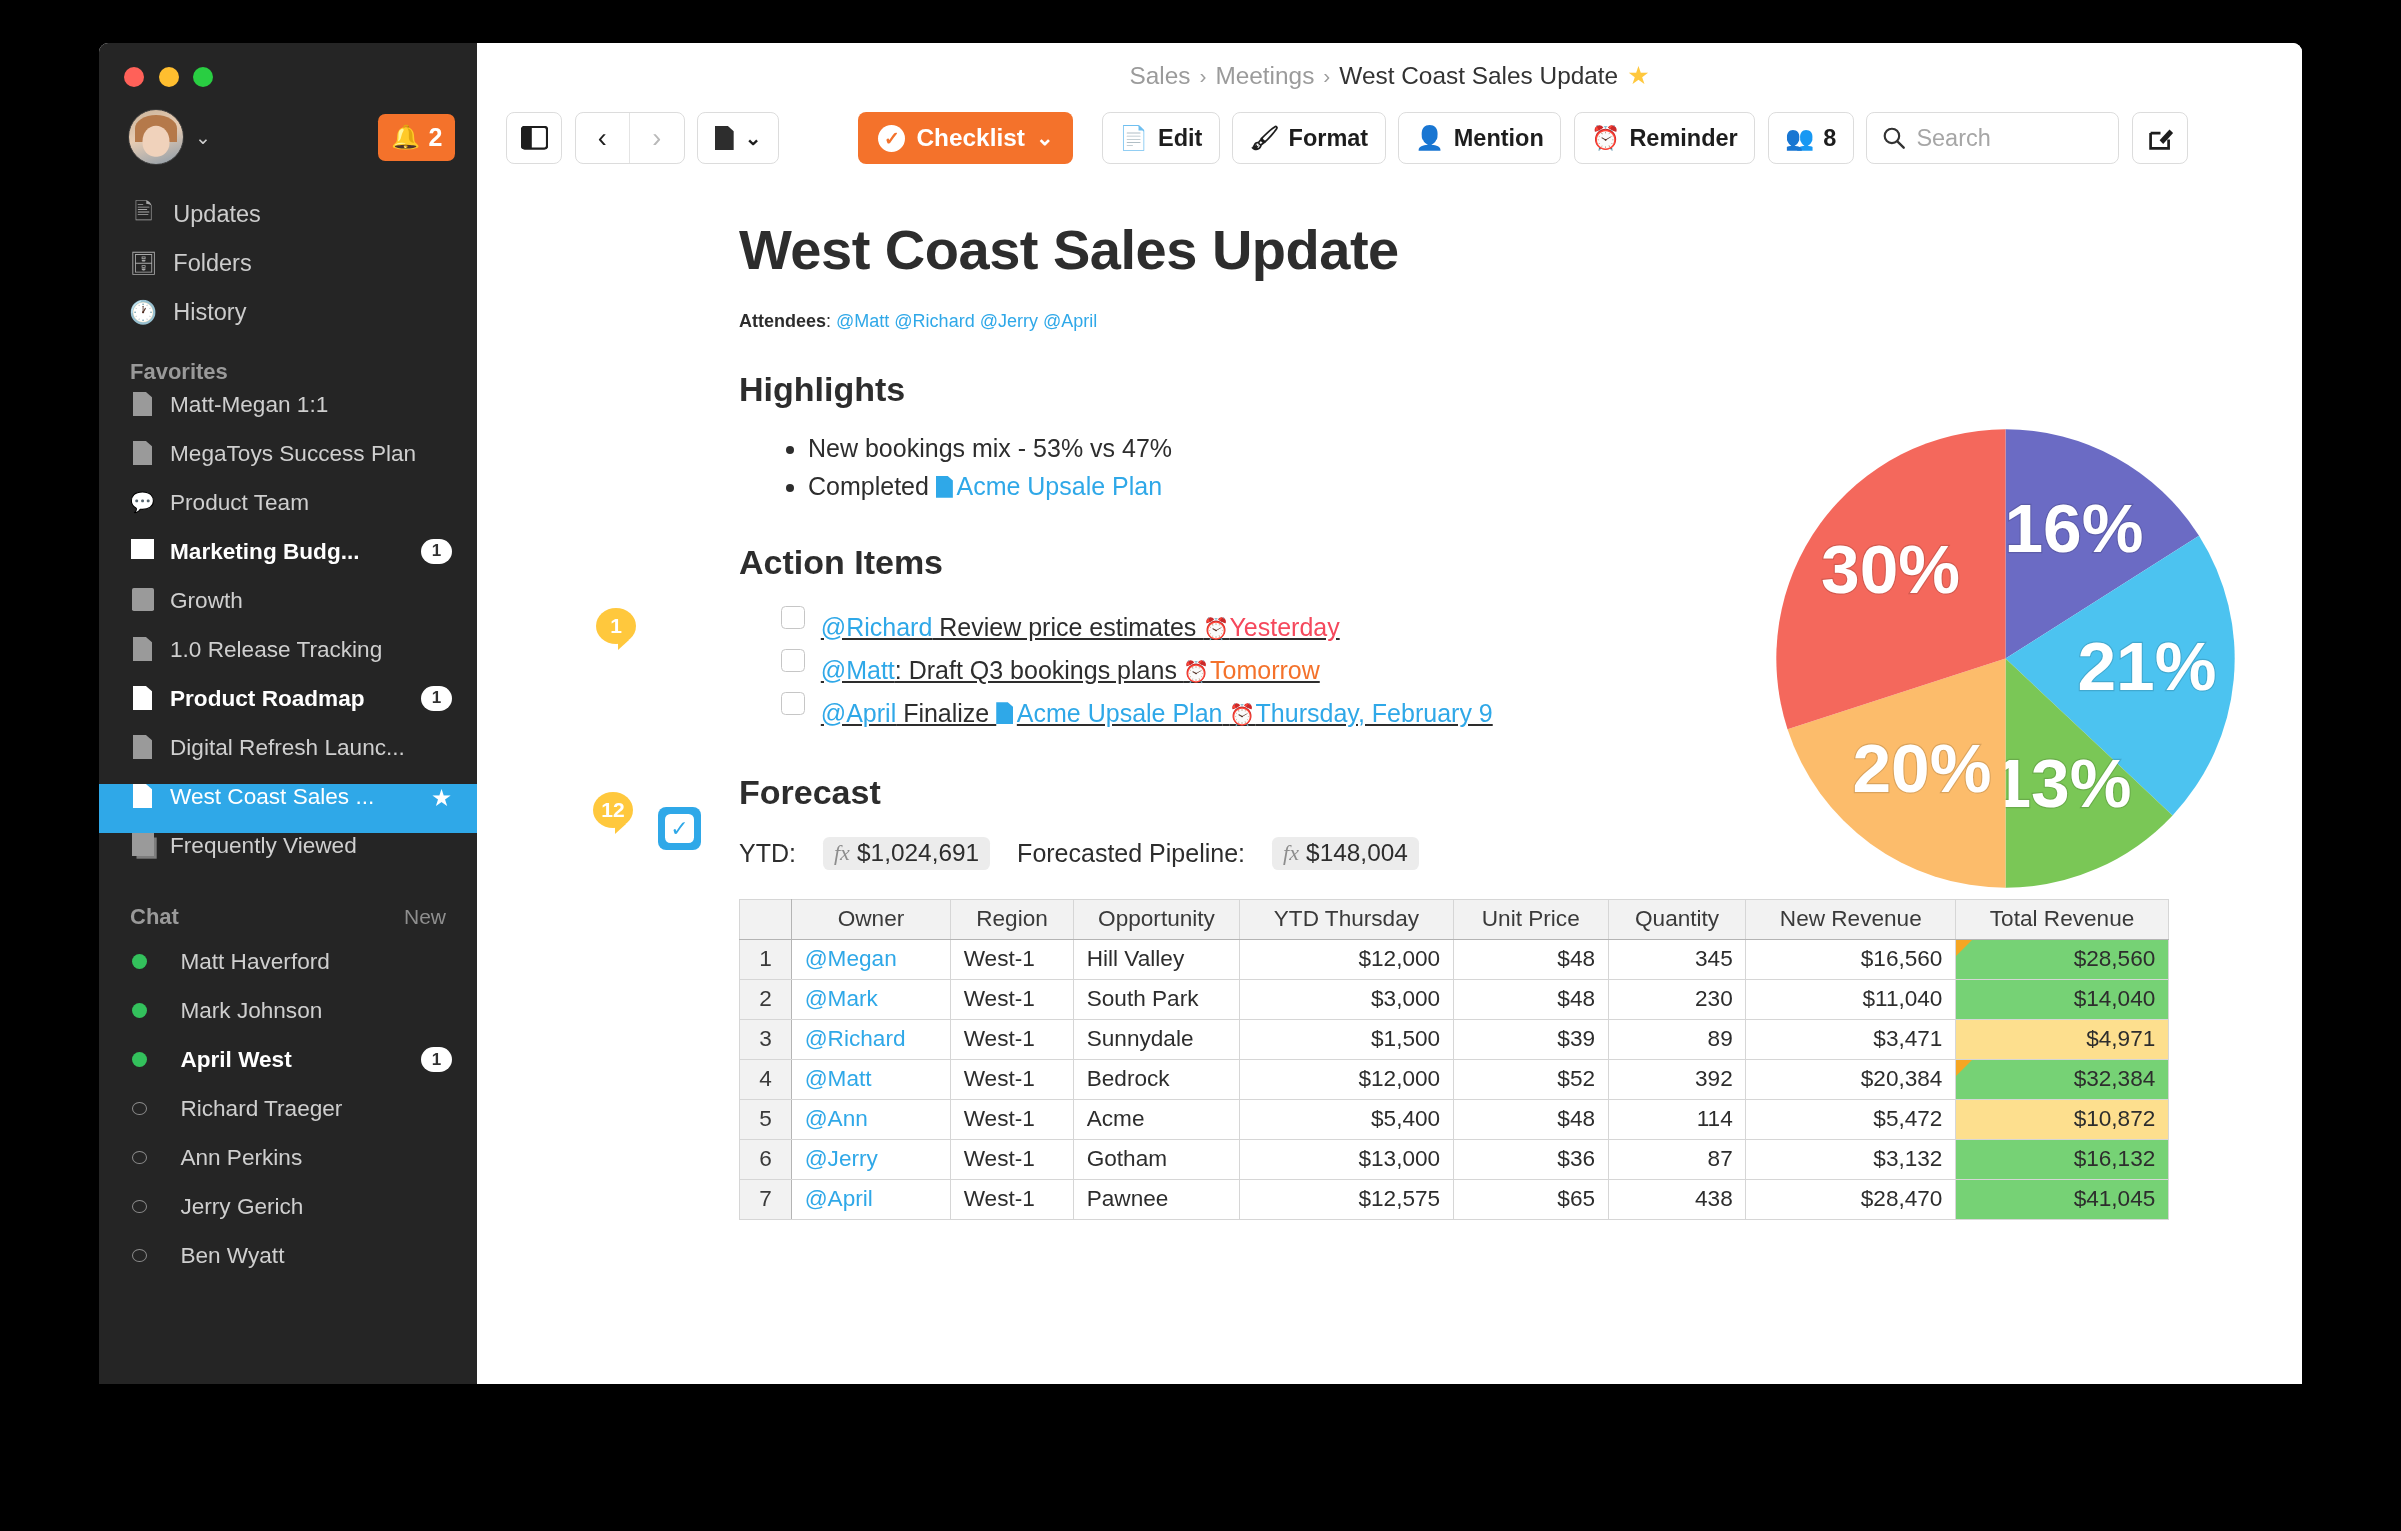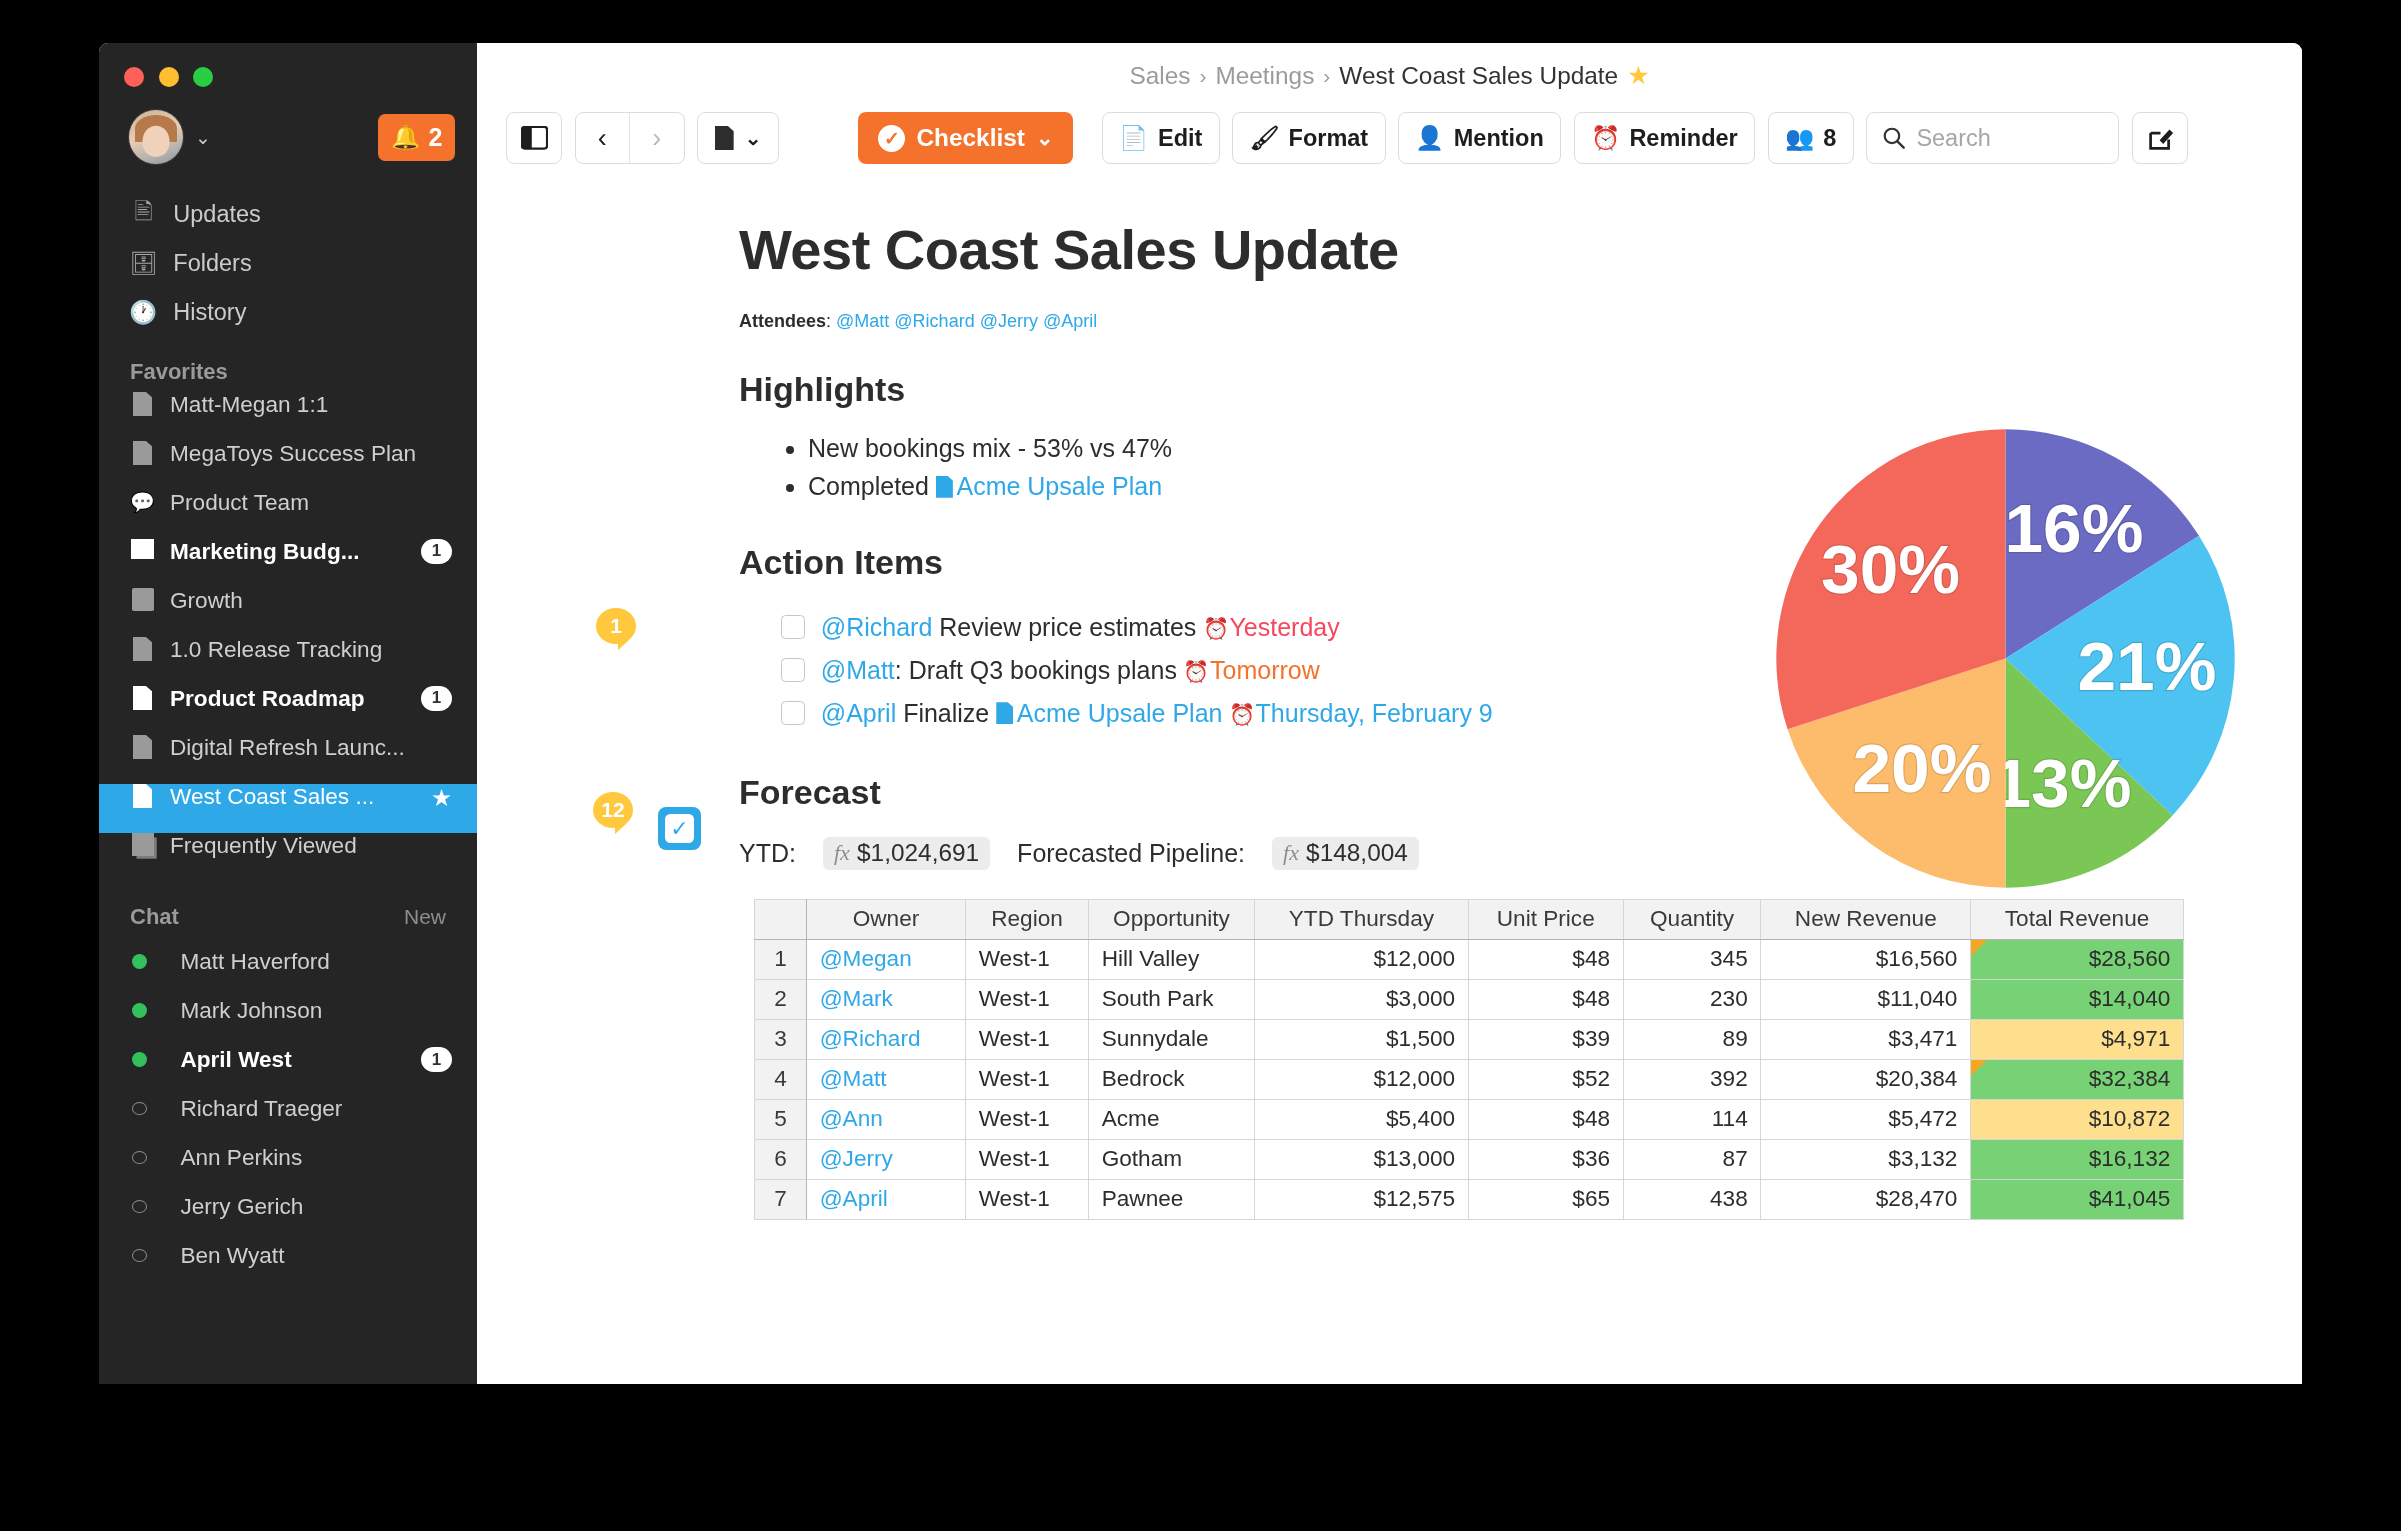--- a/index.html
+++ b/index.html
@@ -213,21 +213,21 @@
     position:absolute;
     width:43px;height:43px;border-radius:8.1px;background:#2fa8e8;
     display:flex;align-items:center;justify-content:center;
   }
   .check-toggle .inner{
     width:29px;height:29px;border-radius:5.4px;background:#fff;color:#2fa8e8;
     display:flex;align-items:center;justify-content:center;font-size:22px;
   }
 
   .task-list{ margin-top:23.5px; padding-left: 42px; }
-  .task{ display:flex; align-items:center; gap:16.3px; font-size:25px; color:#2d2d2d; line-height:1.72; }
+  .task{ display:flex; align-items:flex-start; gap:16.3px; font-size:25px; color:#2d2d2d; line-height:1.72;text-decoration:underline; }
   .task .box{
     width:23.5px;height:23.5px;border:1.8px solid #c6c6c6;border-radius:4.5px;background:#fff;flex:0 0 23.5px;
   }
   .due.red{ color:#f5485c; }
   .due.orange{ color:#f4722b; }
   .due.blue{ color:#2fa8e8; }
   .alarm{ font-size:21px; }
   .doclink{ color:#2fa8e8; }
   .doc-chip{
     display:inline-block;width:17px;height:22px;background:#2fa8e8;
@@ -244,21 +244,20 @@
 
   
   #sheet{
     margin-top:29px;
     border:1.8px solid #8d8d8d;
     width: 1430px;
     border-collapse: collapse;
     font-size: 22.6px;
     color:#2d2d2d;
     background:#fff;
-    margin-left:15px;
   }
   #sheet th, #sheet td{
     border:0.9px solid #d6d6d6;
     height:40px; padding:0 12.7px;
   }
   #sheet thead th{
     background:#f2f2f2; font-weight:400; color:#3a3a3a; text-align:center;
     border-bottom:0.9px solid #b4b4b4;
   }
   #sheet .rownum{

